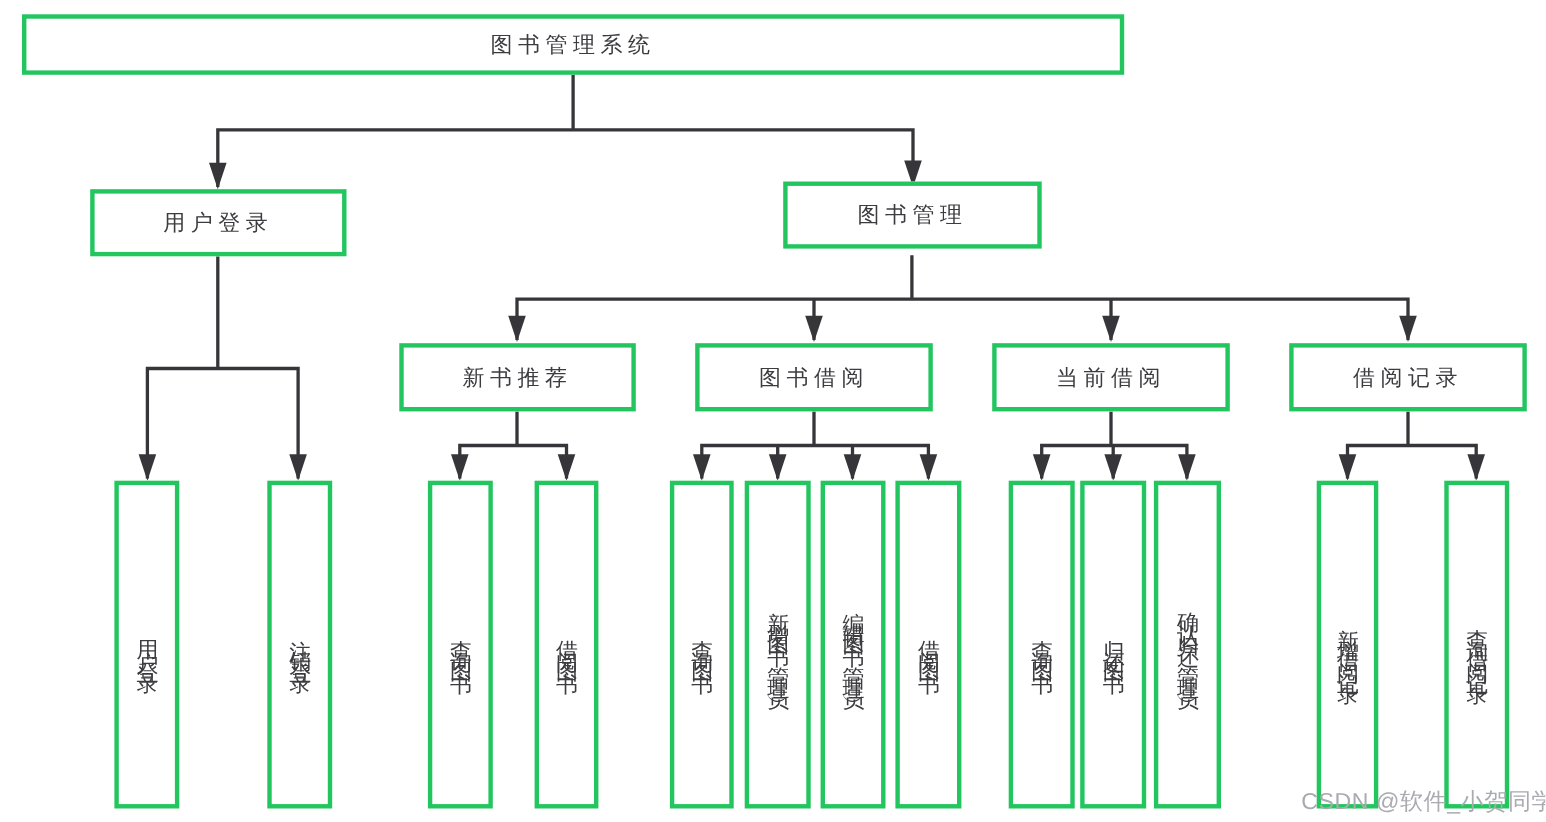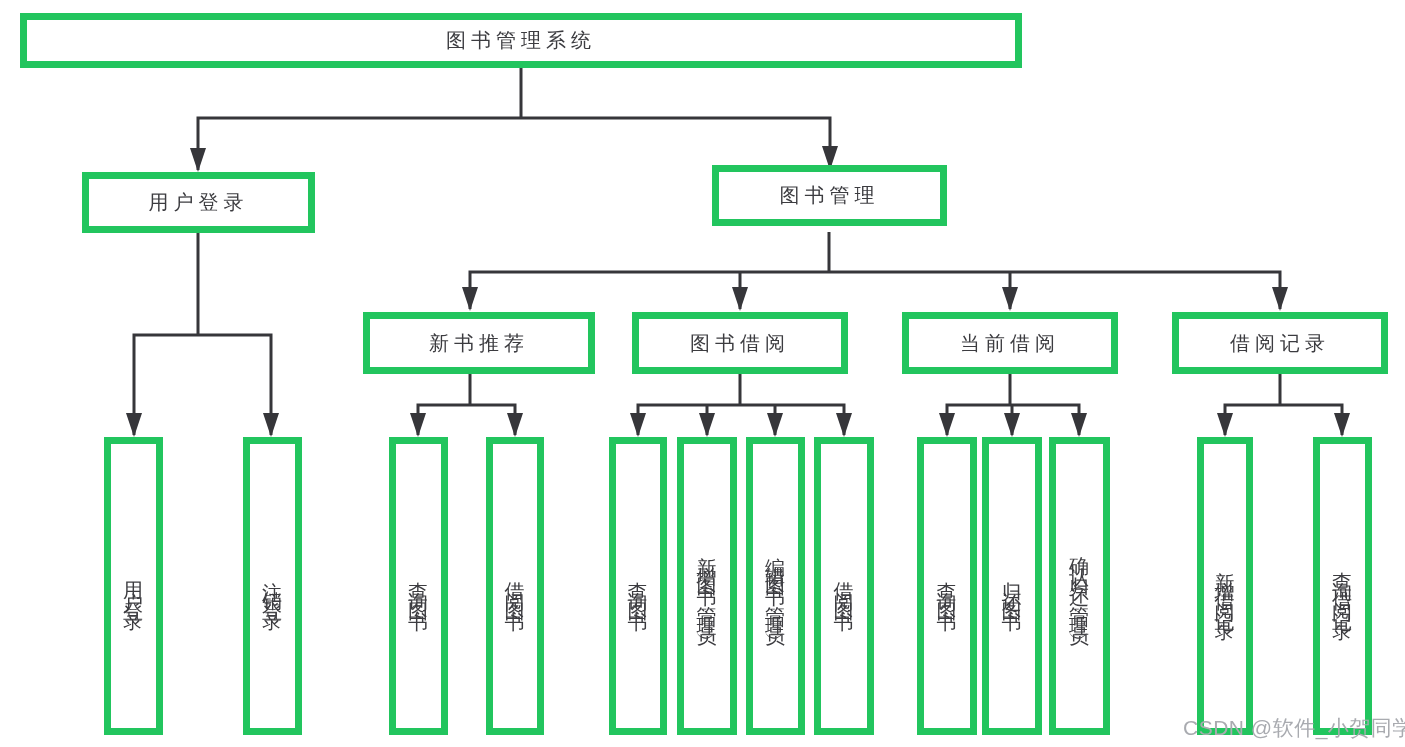--- a/index.html
+++ b/index.html
@@ -3,36 +3,36 @@
 <meta charset="utf-8">
 <style>
   html,body{margin:0;padding:0;background:#ffffff;}
   #stage{
     position:relative;width:1405px;height:747px;background:#ffffff;overflow:hidden;
     font-family:"Liberation Sans","DejaVu Sans",sans-serif;
   }
   #edges{position:absolute;left:0;top:0;pointer-events:none;}
   .node{
     position:absolute;box-sizing:border-box;
-    border:7px solid #22c55e;background:#ffffff;color:#3c3c40;
+    border:4px solid #22c55e;background:#ffffff;color:#3c3c40;
     display:flex;align-items:center;justify-content:center;
     font-size:20px;letter-spacing:5px;white-space:nowrap;
     z-index:1;
   }
   .vert{
     writing-mode:vertical-rl;text-orientation:mixed;
     letter-spacing:10px;line-height:1;
   }
   
   .root{left:20px;top:13px;width:1002px;height:55px;}
   
   .b0{left:82px;top:172px;width:233px;height:61px;}
   .b1{left:712px;top:165px;width:235px;height:61px;}
   
-  .s0{left:363px;top:312px;width:232px;height:62px;}
+  .s0{left:363px;top:312px;width:215px;height:62px;}
   .s1{left:632px;top:312px;width:216px;height:62px;}
   .s2{left:902px;top:312px;width:216px;height:62px;}
   .s3{left:1172px;top:312px;width:216px;height:62px;}
   
   .leaf{top:437px;width:59px;height:298px;}
   .l0{left:104px;}  .l1{left:243px;}
   .l2{left:389px;}  .l3{left:486px;width:58px;}
   .l4{left:609px;width:58px;} .l5{left:677px;width:60px;} .l6{left:746px;} .l7{left:814px;width:60px;}
   .l8{left:917px;width:60px;} .l9{left:982px;width:60px;} .l10{left:1049px;width:61px;}
   .l11{left:1197px;width:56px;} .l12{left:1313px;}

